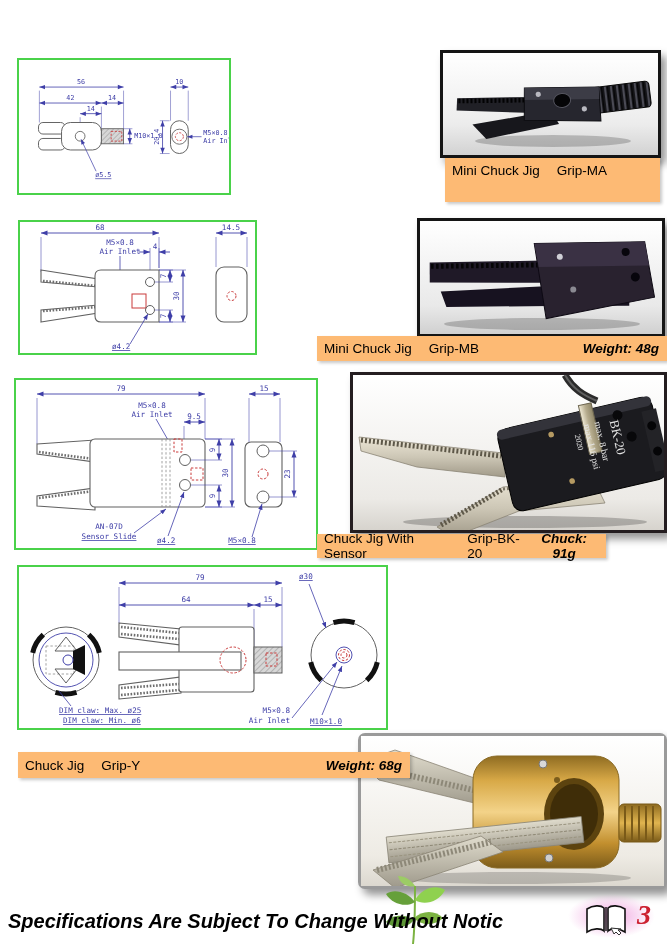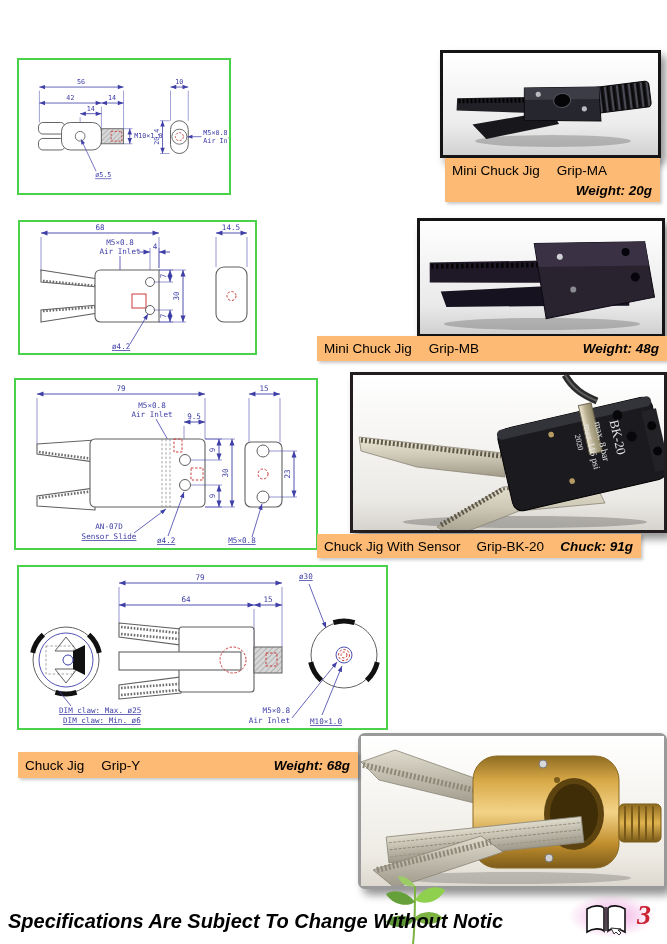--- a/index.html
+++ b/index.html
@@ -147,23 +147,20 @@
       <circle cx="97" cy="40" r="2.6" fill="#b9b9c0"></circle>
         <circle cx="141" cy="60" r="2.6" fill="#b9b9c0"></circle>
     </g>
   </svg>
 </div>
 
 <div class="plabel twoline" style="left:445px; top:158px; width:215px; height:44px">
   <div class="plabel-row">
     <span class="series">Mini Chuck Jig</span>
     <span class="model">Grip-MA</span>
-  </div>
-  <div class="plabel-row row2">
-    <span>Weight: 20g</span>
   </div>
 </div>
 
 <div class="drawing-box" style="left:18px; top:220px; width:239px; height:135px">
   <svg viewBox="0 0 235 131">
     <defs>
       <marker id="arr2" viewBox="0 0 10 10" refX="9.5" refY="5" markerWidth="8" markerHeight="8" orient="auto-start-reverse">
         <path d="M0.5,1.5 L9.5,5 L0.5,8.5 Z" fill="#3f3fa8"></path>
       </marker>
     </defs>
@@ -377,21 +374,21 @@
       <g transform="translate(256,44) rotate(77)" fill="#e3e3e3" font-family="Liberation Serif, serif">
         <text x="2" y="0" font-size="13">BK-20</text>
         <text x="0" y="15" font-size="9.5">max. 8 bar</text>
         <text x="0" y="26" font-size="9.5">max 116 psi</text>
         <text x="8" y="37" font-size="8">2020</text>
       </g>
     </g>
   </svg>
 </div>
 
-<div class="plabel plabel-row" style="left:317px; top:534px; width:324px; height:24px">
+<div class="plabel plabel-row" style="left:317px; top:534px; width:289px; height:24px">
   <span class="series">Chuck Jig With Sensor</span>
   <span class="model" style="margin-left:16px">Grip-BK-20</span>
   <span class="weight">Chuck: 91g</span>
 </div>
 
 <div class="drawing-box" style="left:17px; top:565px; width:371px; height:165px">
   <svg viewBox="0 0 367 161">
     <defs>
       <marker id="arr4" viewBox="0 0 10 10" refX="9.5" refY="5" markerWidth="8" markerHeight="8" orient="auto-start-reverse">
         <path d="M0.5,1.5 L9.5,5 L0.5,8.5 Z" fill="#3f3fa8"></path>
@@ -456,21 +453,21 @@
       <line class="ldr" x1="290" y1="17" x2="307" y2="61" marker-end="url(#arr4)"></line>
       <text class="dtx end" x="271" y="146">M5×0.8</text>
       <text class="dtx end" x="271" y="156">Air Inlet</text>
       <line class="ldr" x1="273" y1="151" x2="318" y2="95" marker-end="url(#arr4)"></line>
       <text class="dtx u" x="291" y="157">M10×1.0</text>
       <line class="ldr" x1="303" y1="148" x2="323" y2="99" marker-end="url(#arr4)"></line>
     </g>
   </svg>
 </div>
 
-<div class="plabel plabel-row" style="left:18px; top:752px; width:340px; height:26px">
+<div class="plabel plabel-row" style="left:18px; top:752px; width:392px; height:26px">
   <span class="series">Chuck Jig</span>
   <span class="model">Grip-Y</span>
   <span class="weight">Weight: 68g</span>
 </div>
 
 <div class="photo-frame frame-gray" style="left:358px; top:733px; width:309px; height:156px">
   <svg viewBox="0 0 303 150">
     <defs>
       <linearGradient id="pbg4" x1="0" y1="0" x2="0" y2="1">
         <stop offset="0" stop-color="#ffffff"></stop>

